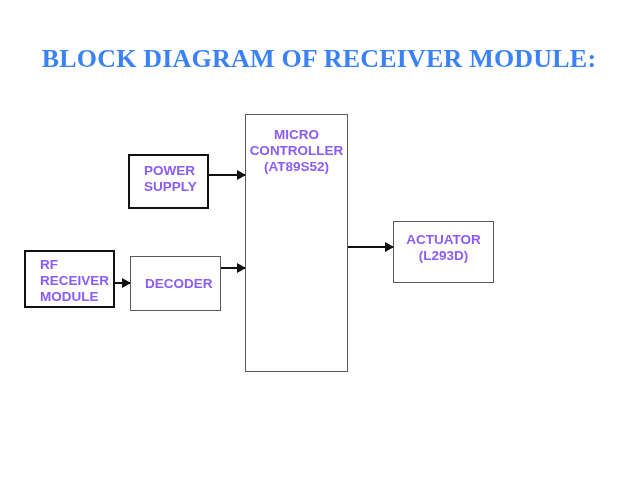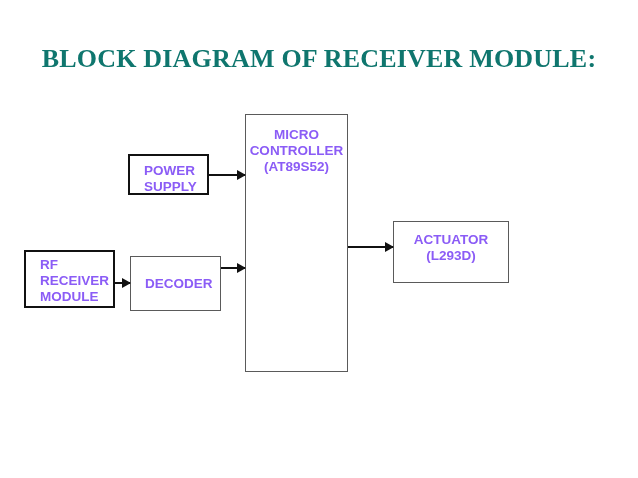--- a/index.html
+++ b/index.html
@@ -20,21 +20,21 @@
   .title {
     position: absolute;
     left: 0;
     top: 44px;
     width: 638px;
     text-align: center;
     font-family: "Liberation Serif", serif;
     font-weight: bold;
     font-size: 26px;
     letter-spacing: 0.2px;
-    color: #0f766e;
+    color: #3b82f6;
     white-space: nowrap;
   }
 
   
   .block {
     position: absolute;
     box-sizing: border-box;
     background: #ffffff;
     font-weight: bold;
     font-size: 13.5px;
@@ -92,36 +92,36 @@
 <div id="canvas">
 
   <div class="title">BLOCK DIAGRAM OF RECEIVER MODULE:</div>
 
   <div class="block border-light" style="left:245px; top:114px; width:103px; height:258px;">
     <span class="txt txt-upper-center">MICRO
 CONTROLLER
 (AT89S52)</span>
   </div>
 
-  <div class="block border-heavy" style="left:128px; top:154px; width:81px; height:41px;">
+  <div class="block border-heavy" style="left:128px; top:154px; width:81px; height:55px;">
     <span class="txt txt-top-left">POWER
 SUPPLY</span>
   </div>
 
   <div class="block border-heavy" style="left:24px; top:250px; width:91px; height:58px;">
     <span class="txt txt-top-left" style="padding-top:5px;">RF
 RECEIVER
 MODULE</span>
   </div>
 
   <div class="block border-light txt-mid-left" style="left:130px; top:256px; width:91px; height:55px;">
     <span class="txt">DECODER</span>
   </div>
 
-  <div class="block border-light" style="left:393px; top:221px; width:116px; height:62px;">
+  <div class="block border-light" style="left:393px; top:221px; width:101px; height:62px;">
     <span class="txt txt-upper-center" style="padding-top:10px;">ACTUATOR
 (L293D)</span>
   </div>
 
   <div class="arrow" style="left:209px; top:174px; width:36px;"></div>
 
   <div class="arrow" style="left:115px; top:282px; width:15px;"></div>
 
   <div class="arrow" style="left:221px; top:267px; width:24px;"></div>
 

